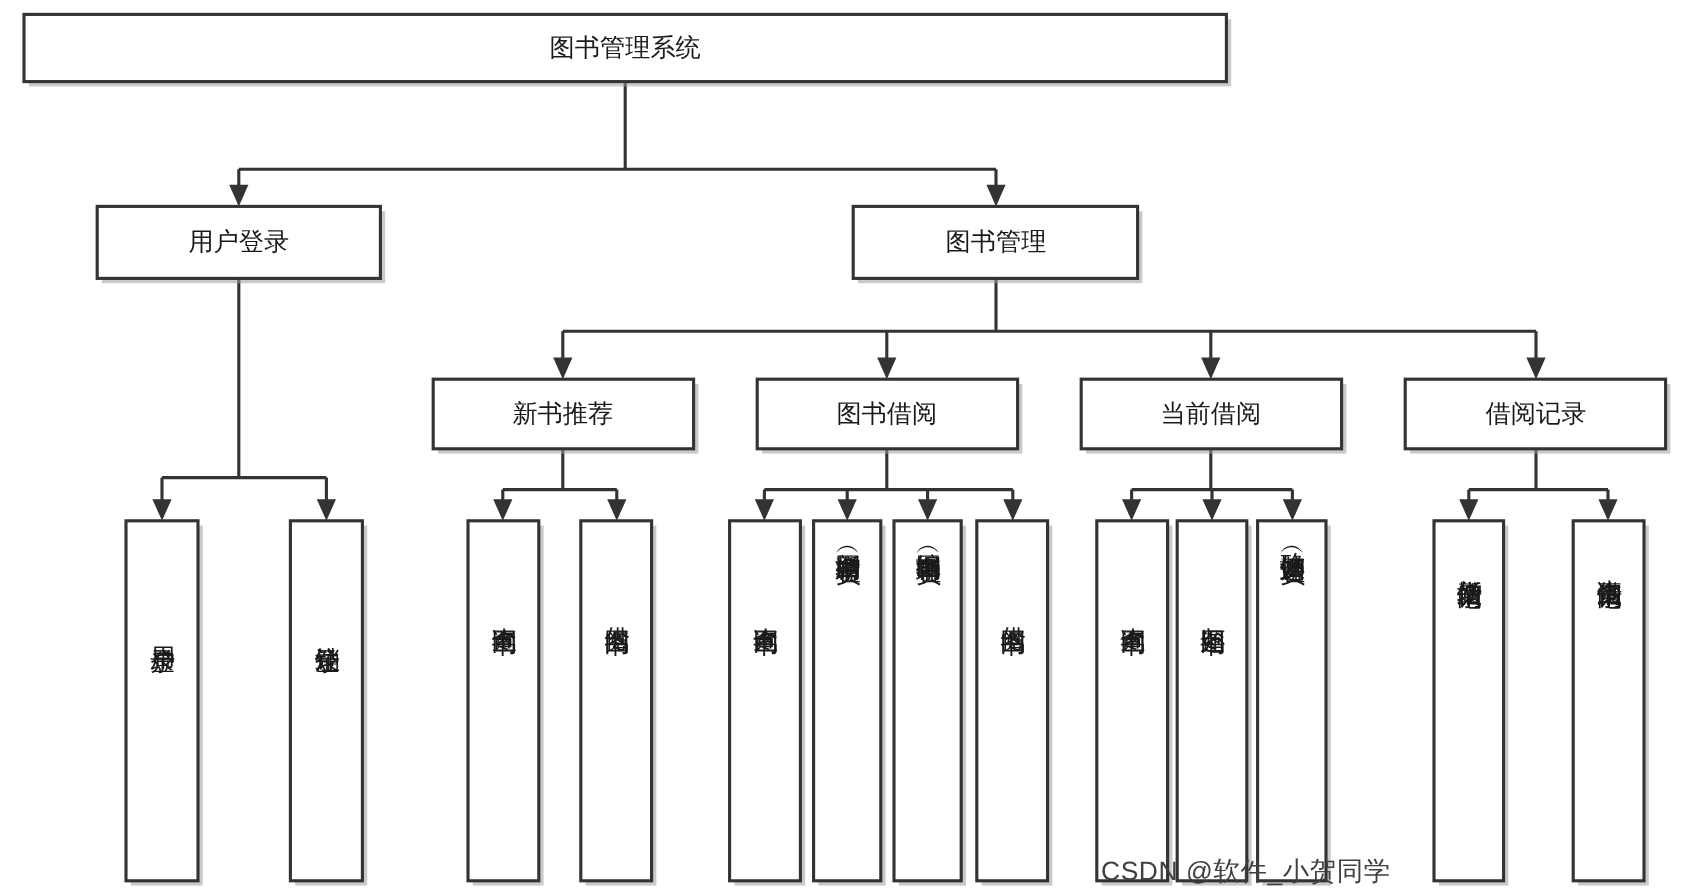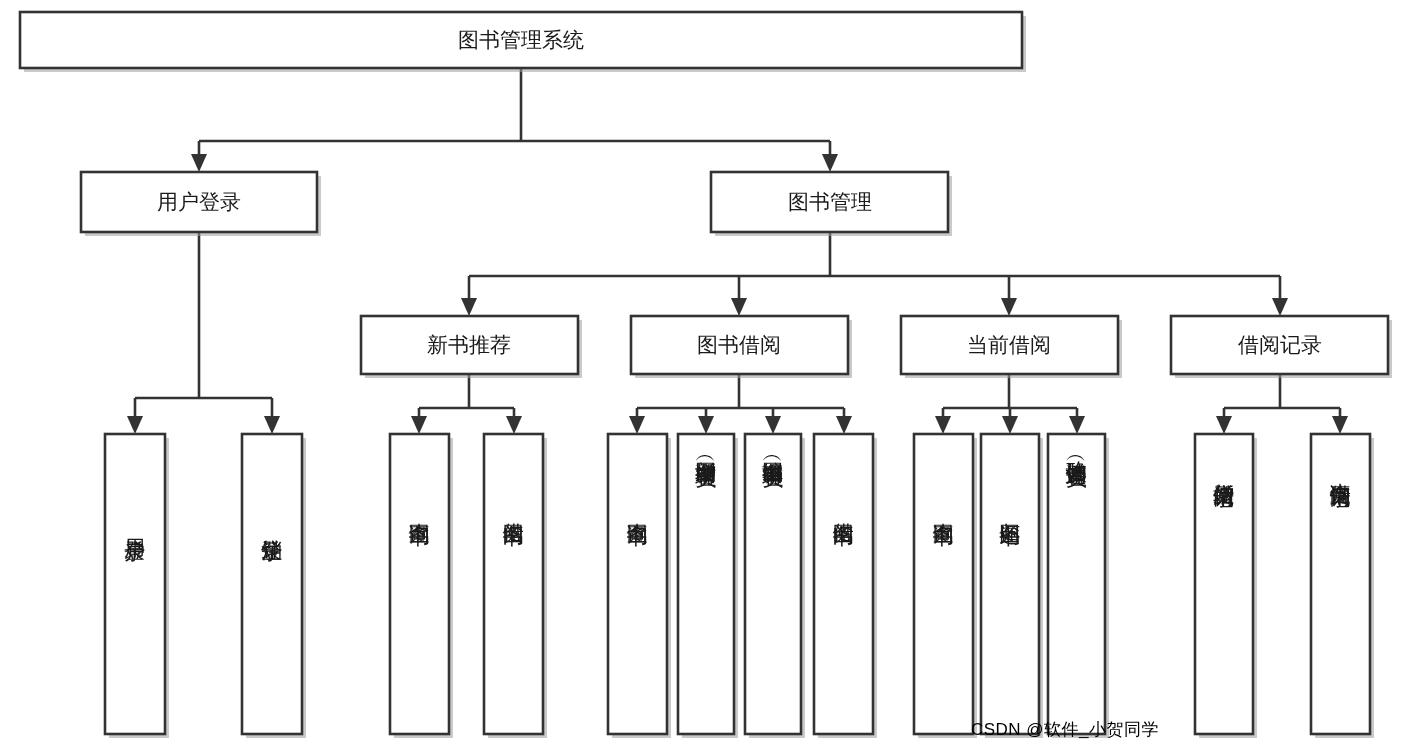--- a/index.html
+++ b/index.html
@@ -70,22 +70,22 @@
     line-height: 1.12;
     color: #1a1a1a;
     letter-spacing: 1px;
     white-space: nowrap;
   }
   .watermark {
     position: absolute;
     right: 8px;
     bottom: 6px;
     font-family: "Liberation Sans", "DejaVu Sans", sans-serif;
-    font-size: 17px;
-    color: #000000;
+    font-size: 22px;
+    color: #404040;
     letter-spacing: 0.5px;
     user-select: none;
     pointer-events: none;
   }
 </style>
 </head>
 <body>
 
 <div id="diagram-root">
 

